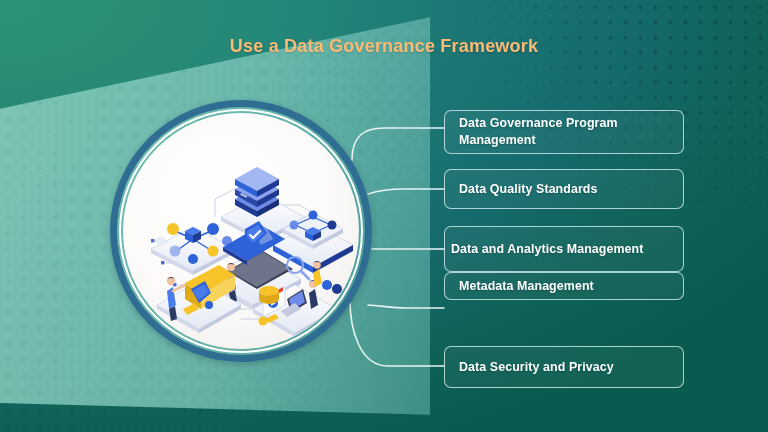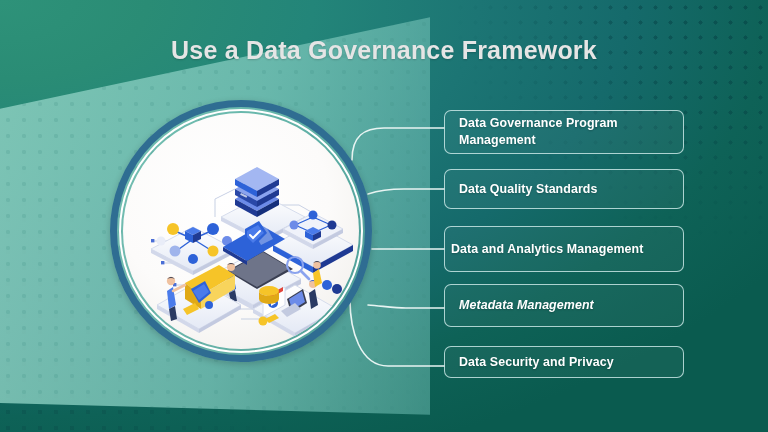--- a/index.html
+++ b/index.html
@@ -51,22 +51,22 @@
     width:430px; height:432px;
     background-image:radial-gradient(circle, rgba(60,140,130,0.20) 2px, transparent 2.3px);
     background-size:16px 16px;
     clip-path:polygon(0% 25.2%, 100% 4%, 100% 96%, 0% 93.3%);
   }
 
   
   .title {
     position:absolute; left:0; top:36px; width:768px;
     text-align:center;
-    color:#e5e5e5;
-    font-size:25px;
+    color:#fdba74;
+    font-size:18px;
     font-weight:bold;
     letter-spacing:.2px;
     text-shadow:0 1px 2px rgba(0,0,0,0.18);
   }
 
   
   .circle-wrap { position:absolute; left:110px; top:100px; width:262px; height:262px; }
   .ring-outer {
     position:absolute; inset:0;
     border-radius:50%;
@@ -101,22 +101,22 @@
     color:#FFFFFF;
     font-size:12.4px;
     font-weight:bold;
     letter-spacing:.1px;
     line-height:1.35;
     text-shadow:0 1px 2px rgba(0,0,0,0.22);
   }
   .box.b1 { top:110px; height:44px; }
   .box.b2 { top:169px; height:40px; }
   .box.b3 { top:226px; height:46px; padding-left:6px; }
-  .box.b4 { top:284px; height:43px;font-style:italic; }
-  .box.b5 { top:346px; height:32px; }
+  .box.b4 { top:272px; height:28px; }
+  .box.b5 { top:346px; height:42px; }
 </style>
 </head>
 <body>
 
 <div id="stage">
 
   <div class="bg-base"></div>
   <div class="bg-dots-tr"></div>
   <div class="bg-dots-bl"></div>
   <div class="light-beam"></div>

